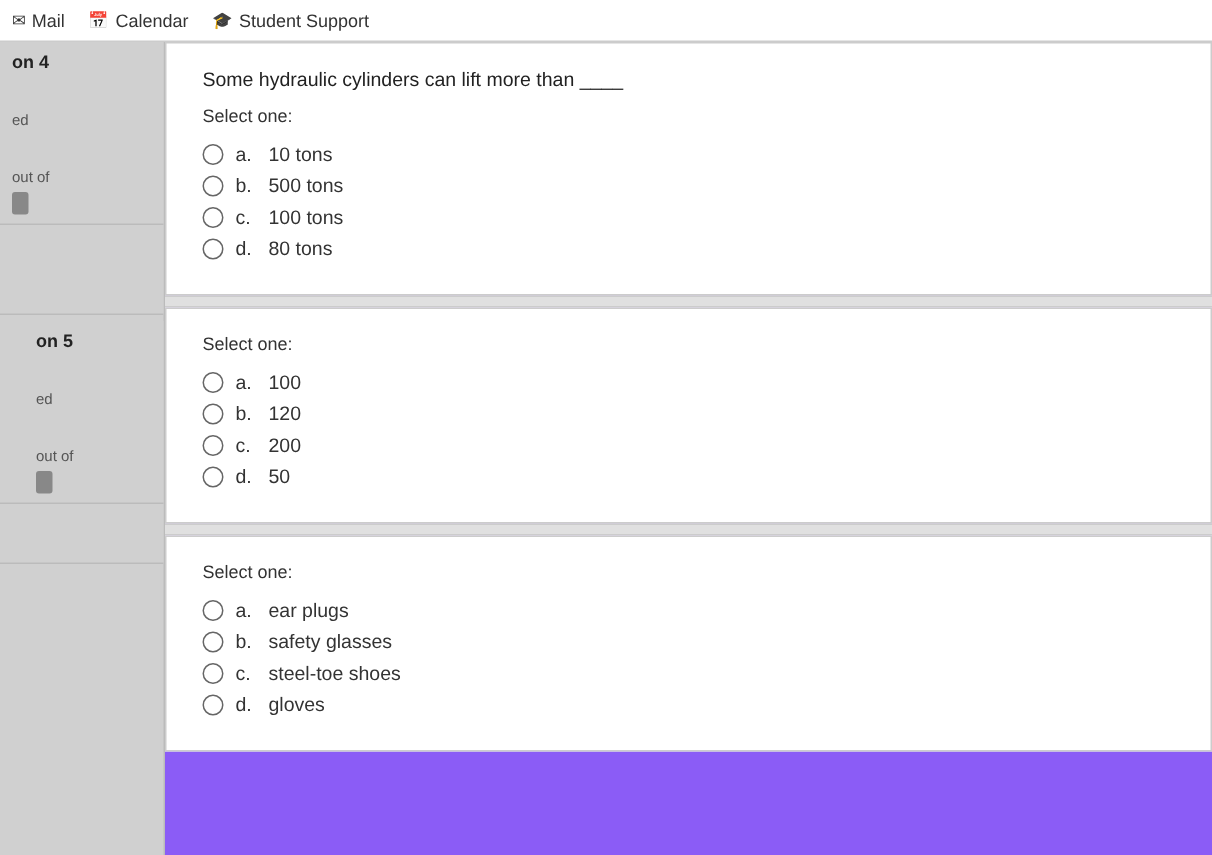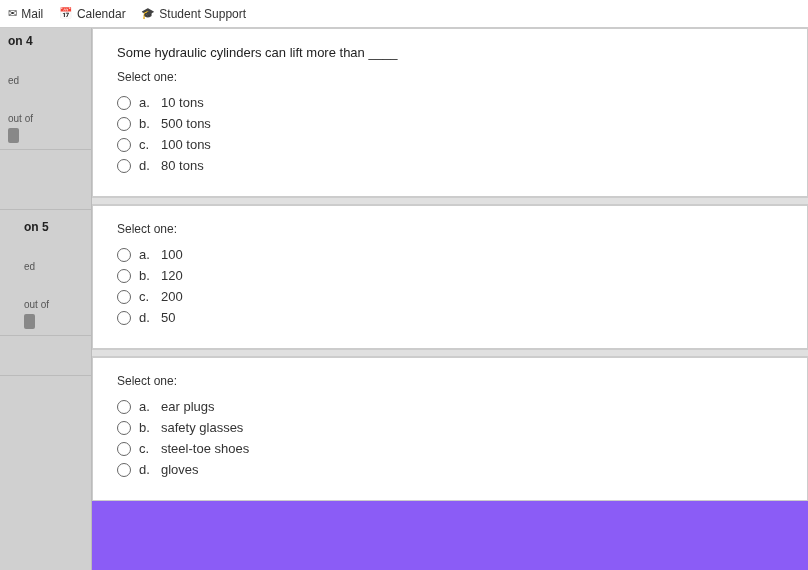--- a/index.html
+++ b/index.html
@@ -35,21 +35,21 @@
     }
 
     
     .main-layout {
       display: flex;
       height: calc(570px - 28px);
     }
 
     
     .sidebar {
-      width: 92px;
+      width: 110px;
       background: #d0d0d0;
       border-right: 1px solid #bbb;
       flex-shrink: 0;
     }
 
     .sidebar-item {
       border-bottom: 1px solid #bbb;
       padding: 6px 8px;
       background: #d0d0d0;
     }

